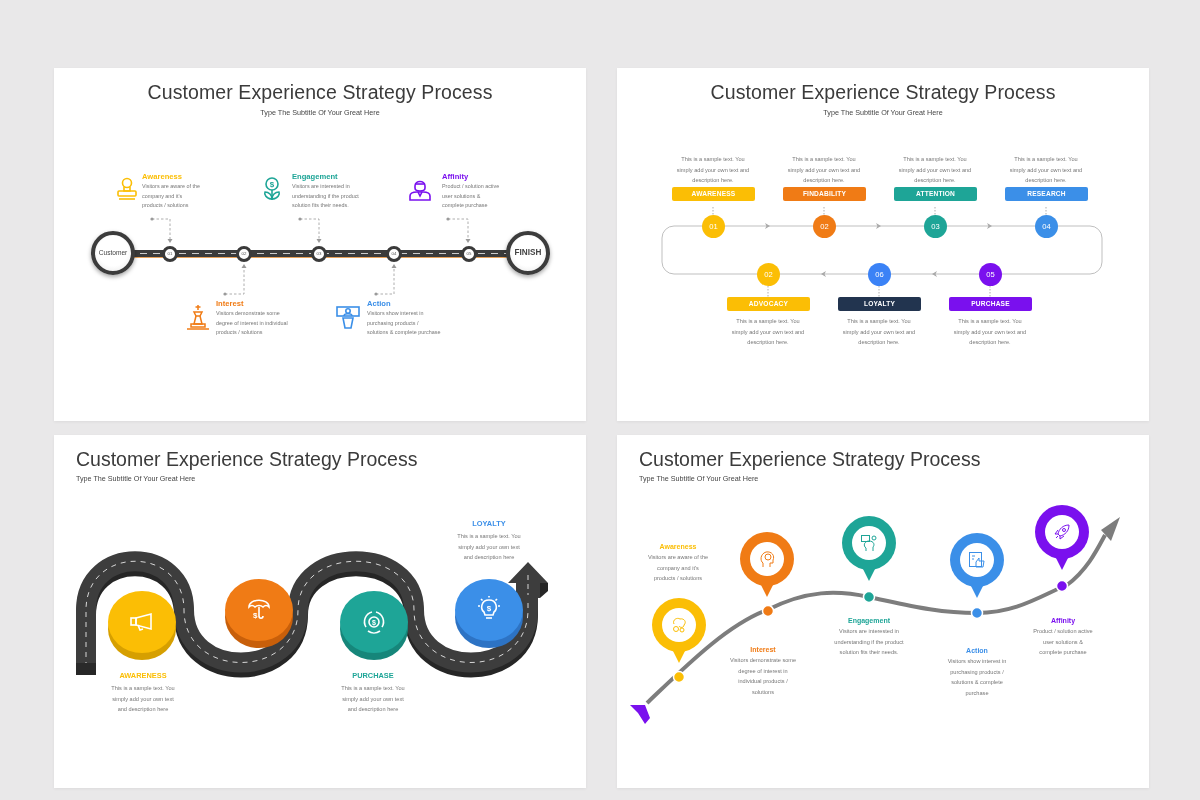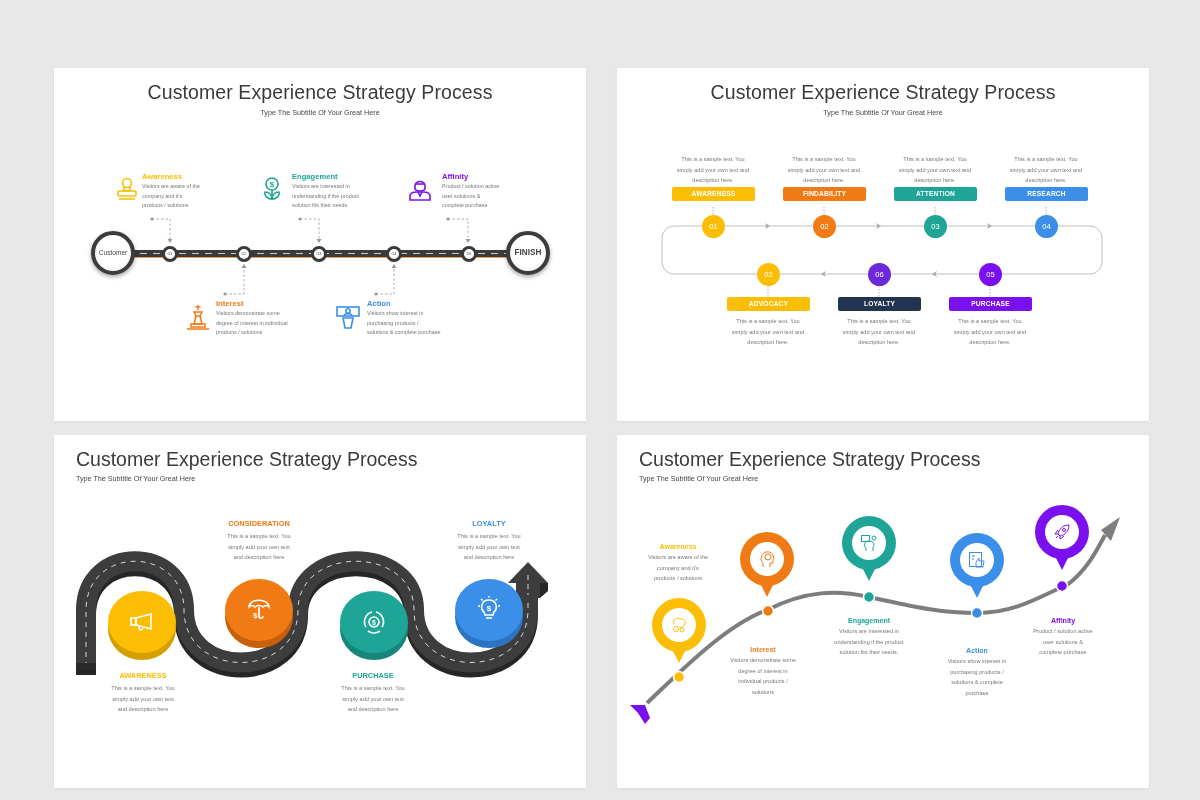--- a/index.html
+++ b/index.html
@@ -205,21 +205,21 @@
   <div class="num" style="left:418px;top:147px;background:#3b8fe8">04</div>
 
   <div class="num" style="left:362px;top:195px;background:#7a10ee">05</div>
   <div class="tag" style="left:332px;top:229px;background:#7a10ee">PURCHASE</div>
   <div class="s2desc" style="left:325px;top:248px">
     <div>This is a sample text. You</div>
     <div>simply add your own text and</div>
     <div>description here.</div>
   </div>
 
-  <div class="num" style="left:251px;top:195px;background:#6d28d9">06</div>
+  <div class="num" style="left:251px;top:195px;background:#3b82f6">06</div>
   <div class="tag" style="left:221px;top:229px;background:#22344f">LOYALTY</div>
   <div class="s2desc" style="left:214px;top:248px">
     <div>This is a sample text. You</div>
     <div>simply add your own text and</div>
     <div>description here.</div>
   </div>
 
   <div class="num" style="left:140px;top:195px;background:#fbbe05">02</div>
   <div class="tag" style="left:110px;top:229px;background:#fbbe05">ADVOCACY</div>
   <div class="s2desc" style="left:103px;top:248px">
@@ -287,28 +287,20 @@
         <line x1="21" y1="10" x2="23" y2="10"></line>
         <line x1="12" y1="0" x2="12" y2="1.5"></line>
         <line x1="4" y1="3" x2="5.5" y2="4.5"></line>
         <line x1="20" y1="3" x2="18.5" y2="4.5"></line>
     </g>
     <text x="12" y="15" text-anchor="middle" font-size="8" fill="#fff" font-family="Liberation Sans, sans-serif" font-weight="bold">$</text>
   </svg>
 
   <div class="pinlabel" style="left:45px;top:236px;width:88px;">
     <div class="h-lbl" style="color:#fbbe05;font-size:7.4px">AWARENESS</div>
-    <div class="desc-c" style="margin-top:3px">
-      <div>This is a sample text. You</div>
-      <div>simply add your own text</div>
-      <div>and description here</div>
-    </div>
-  </div>
-  <div class="pinlabel" style="left:161px;top:84px;width:88px;">
-    <div class="h-lbl" style="color:#f07b15;font-size:7.4px">CONSIDERATION</div>
     <div class="desc-c" style="margin-top:3px">
       <div>This is a sample text. You</div>
       <div>simply add your own text</div>
       <div>and description here</div>
     </div>
   </div>
   <div class="pinlabel" style="left:275px;top:236px;width:88px;">
     <div class="h-lbl" style="color:#1ea597;font-size:7.4px">PURCHASE</div>
     <div class="desc-c" style="margin-top:3px">
       <div>This is a sample text. You</div>

